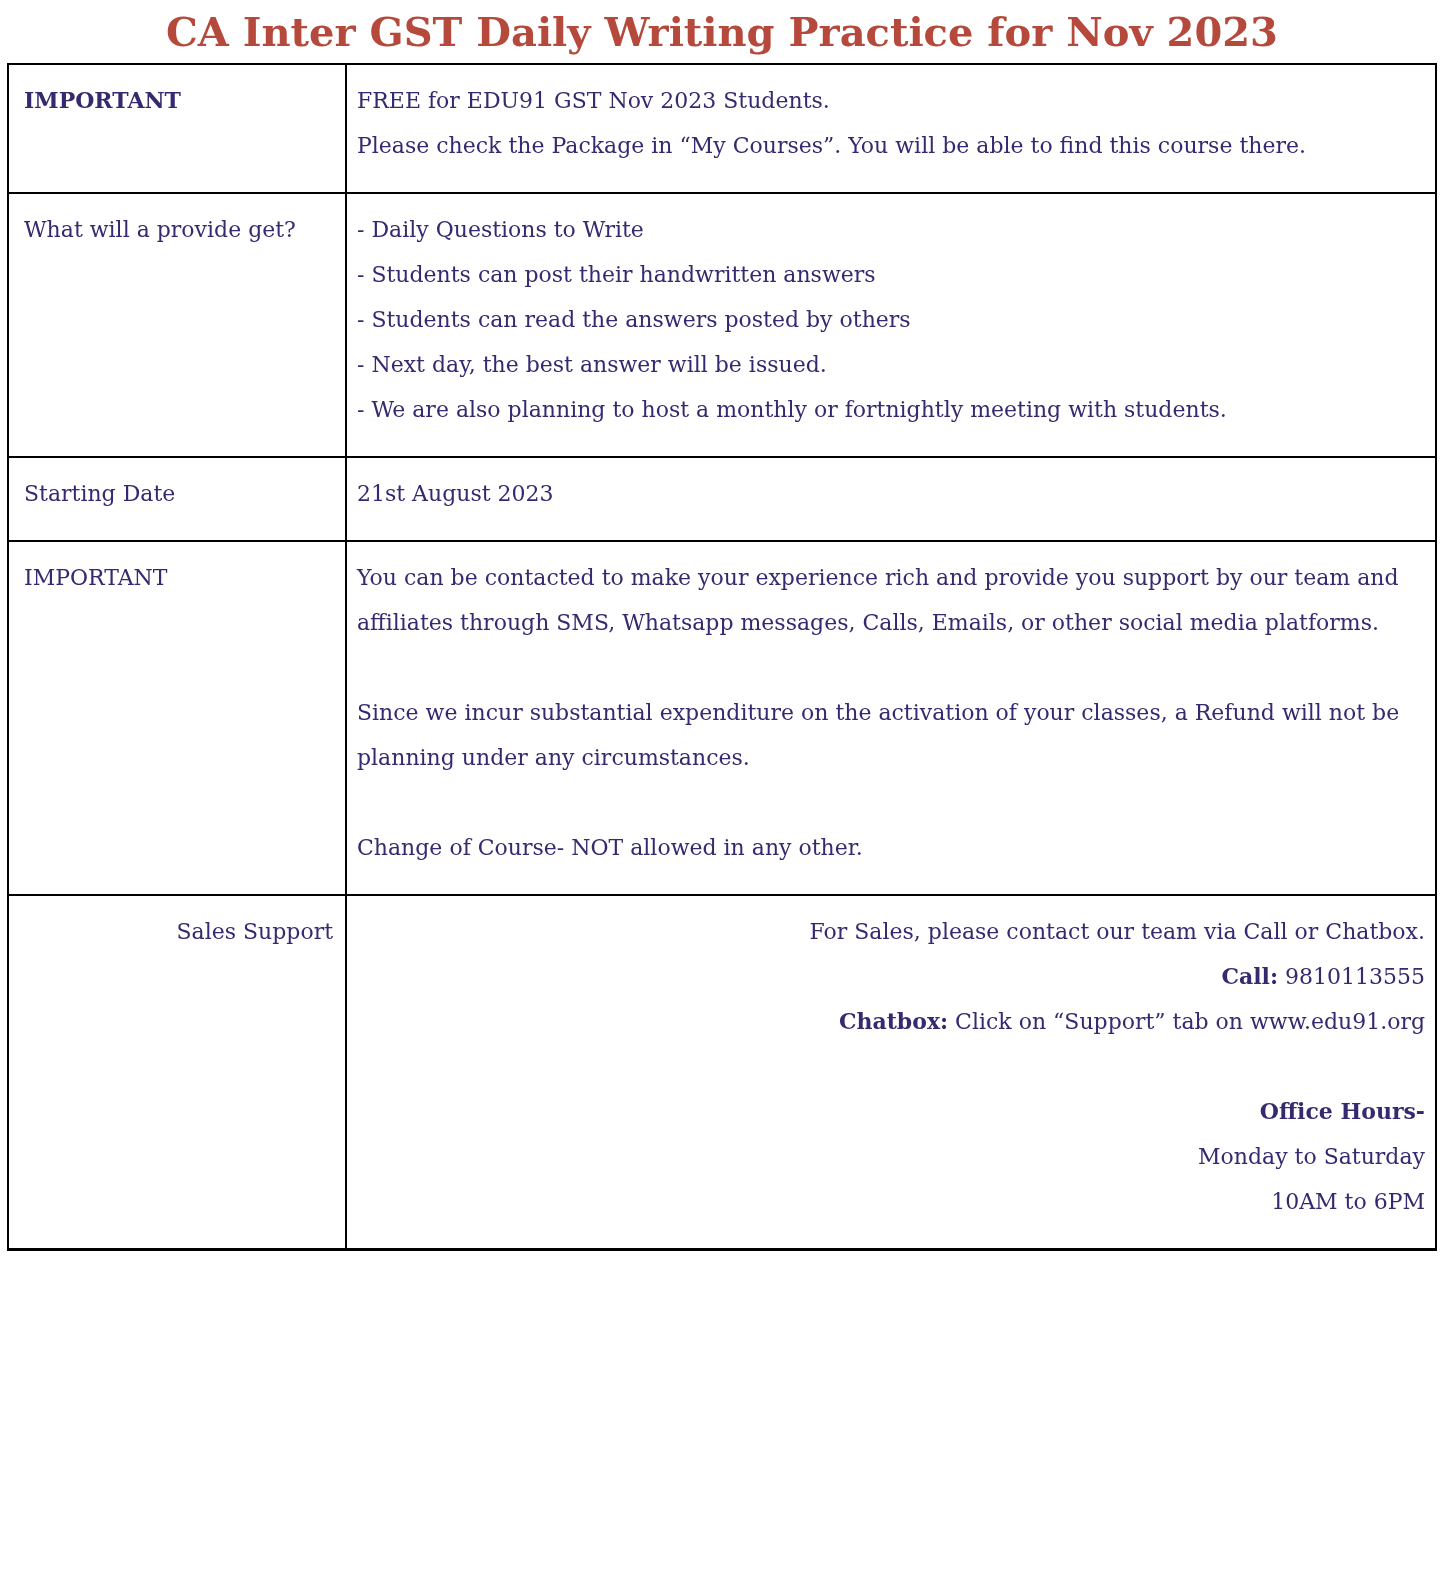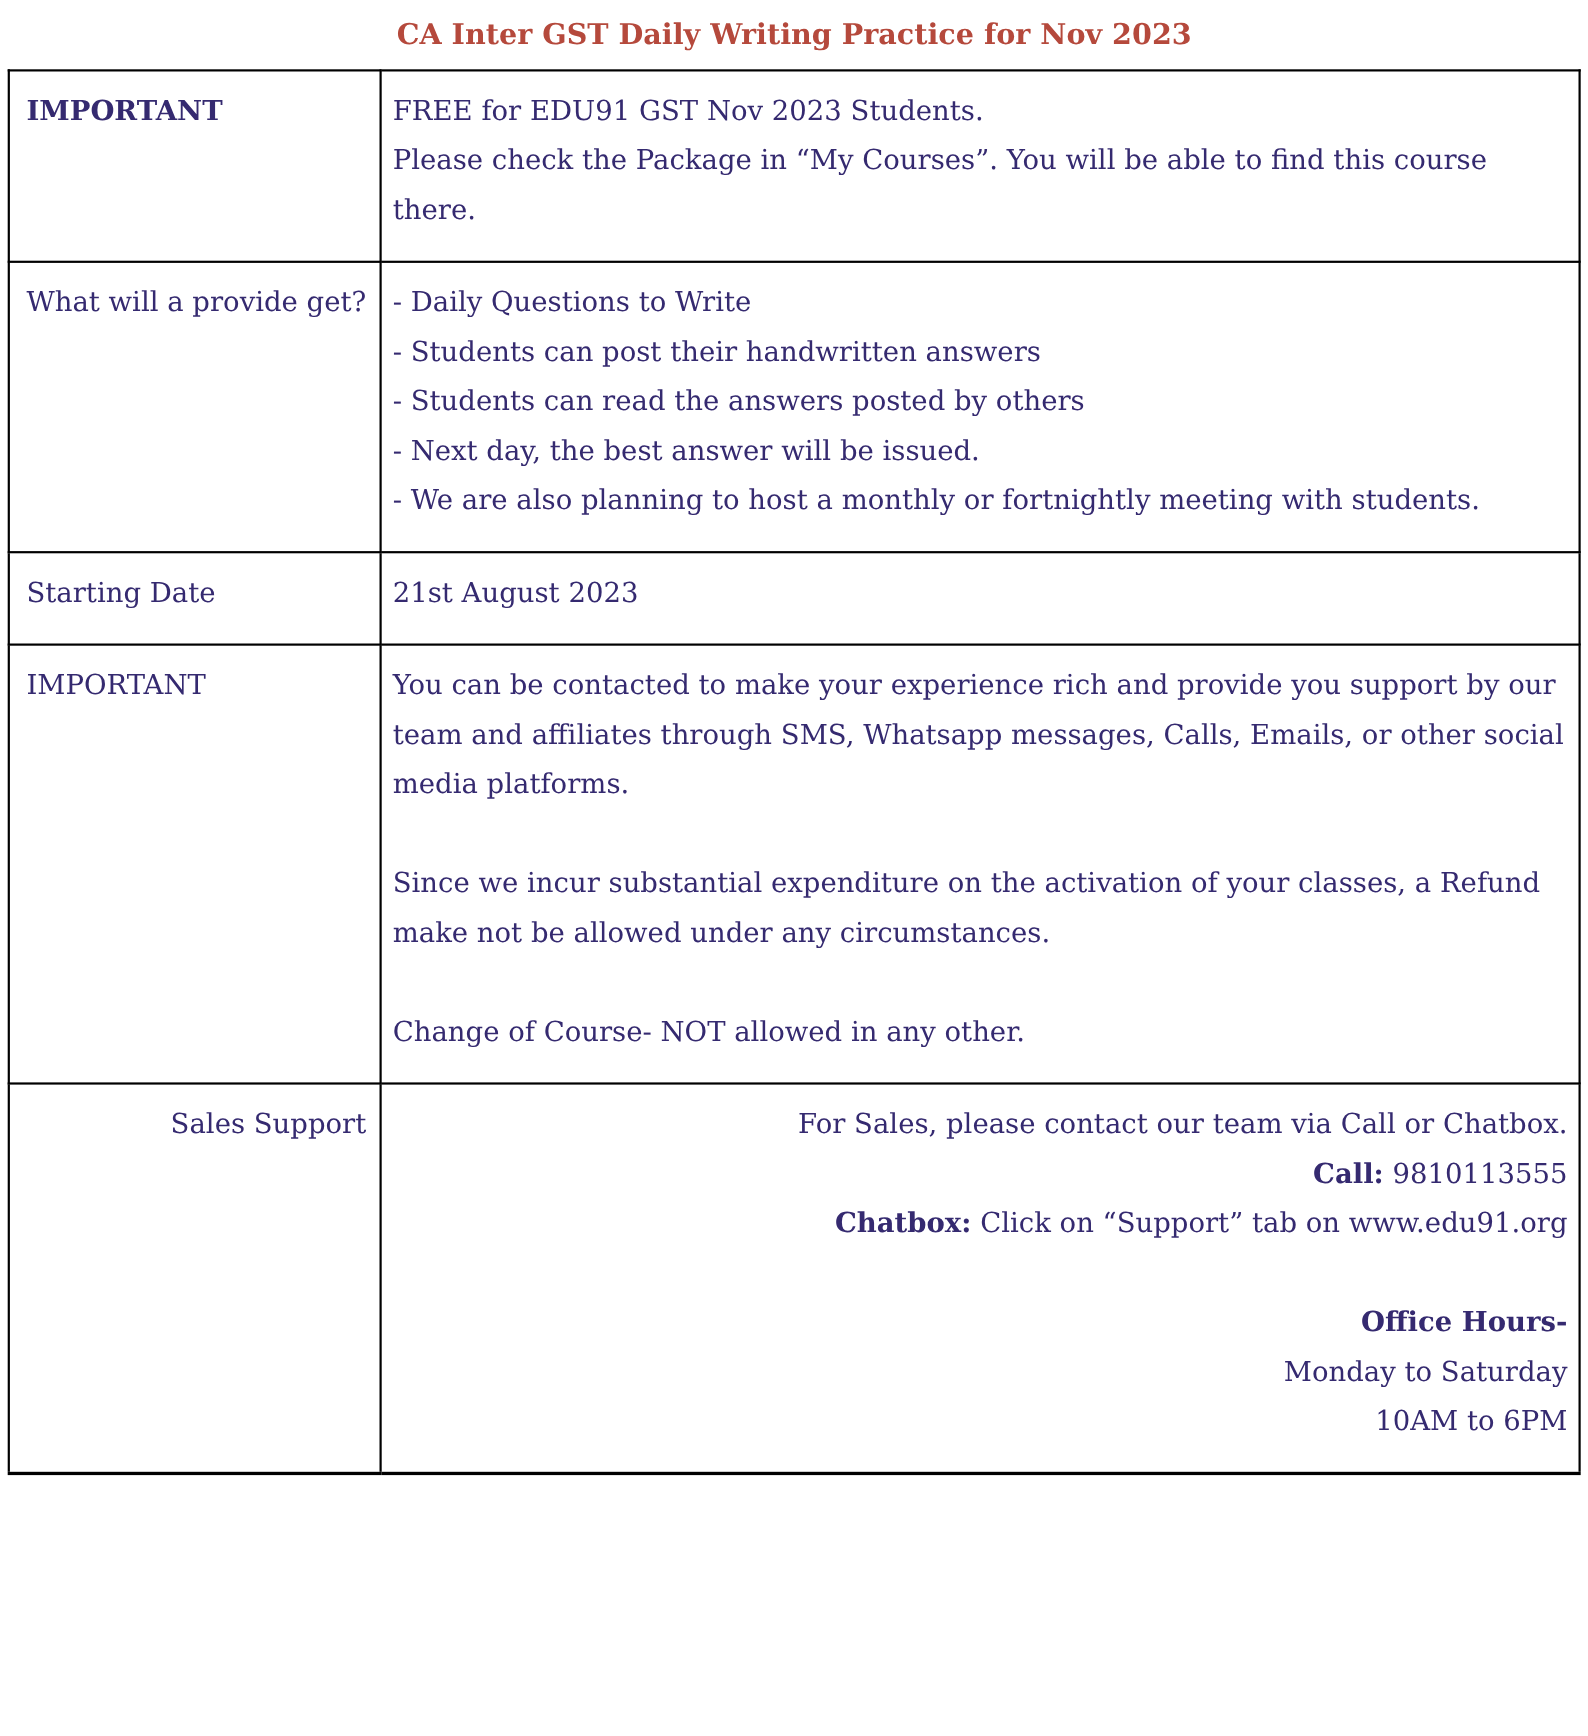--- a/index.html
+++ b/index.html
@@ -16,37 +16,37 @@
   }
   main {
     width: 1444px;
     min-height: 1578px;
     font-family: "DejaVu Serif", "Liberation Serif", serif;
     color: var(--text-color);
   }
   h1.doc-title {
     margin: 10px 0 9px 0;
     text-align: center;
-    font-size: 26px;
+    font-size: 40px;
     line-height: 44px;
     font-weight: bold;
     color: var(--title-color);
     font-family: "DejaVu Serif", "Liberation Serif", serif;
   }
   table.info-table {
     border-collapse: collapse;
     table-layout: fixed;
     width: 1430px;
     margin: 0 7px;
   }
   col.c1 { width: 338px; }
   td {
     border: 2px solid var(--border-color);
     vertical-align: top;
-    font-size: 25px;
+    font-size: 22px;
     line-height: 45px;
     padding: 13px 12px 13px 15px;
   }
   tr:last-child td { border-bottom-width: 3px; text-align: right; }
   td.content-cell { padding: 13px 10px 24px 10px; }
   .line { margin: 0; }
   .group { margin: 0; }
   .group + .group { margin-top: 45px; }
   .bold { font-weight: bold; }
 </style>
@@ -104,21 +104,21 @@
 
   <tr>
     <td class="label-cell">
             <div class="line">IMPORTANT</div>
           </td>
     <td class="content-cell">
             <div class="group">
               <div class="line"><span>You can be contacted to make your experience rich and provide you support by our team and affiliates through SMS, Whatsapp messages, Calls, Emails, or other social media platforms.</span></div>
             </div>
             <div class="group">
-              <div class="line"><span>Since we incur substantial expenditure on the activation of your classes, a Refund make not be allowed under any circumstances.</span></div>
+              <div class="line"><span>Since we incur substantial expenditure on the activation of your classes, a Refund will not be planning under any circumstances.</span></div>
             </div>
             <div class="group">
               <div class="line"><span>Change of Course- NOT allowed in any other.</span></div>
             </div>
           </td>
   </tr>
 
   <tr>
     <td class="label-cell">
             <div class="line">Sales Support</div>

